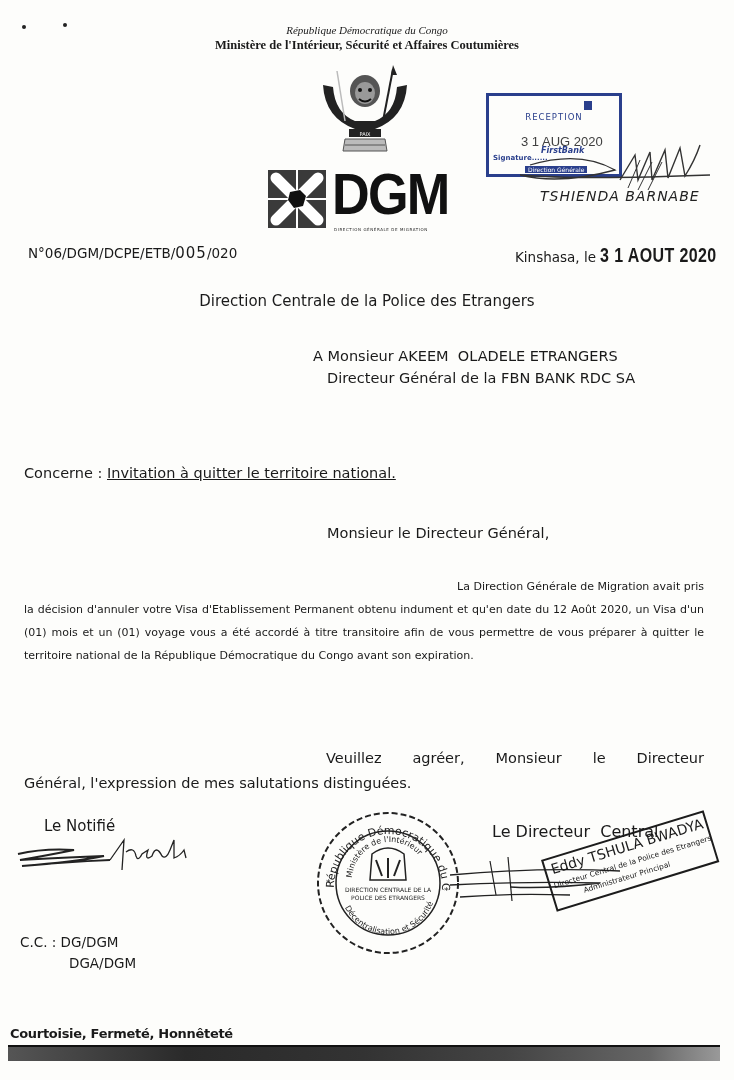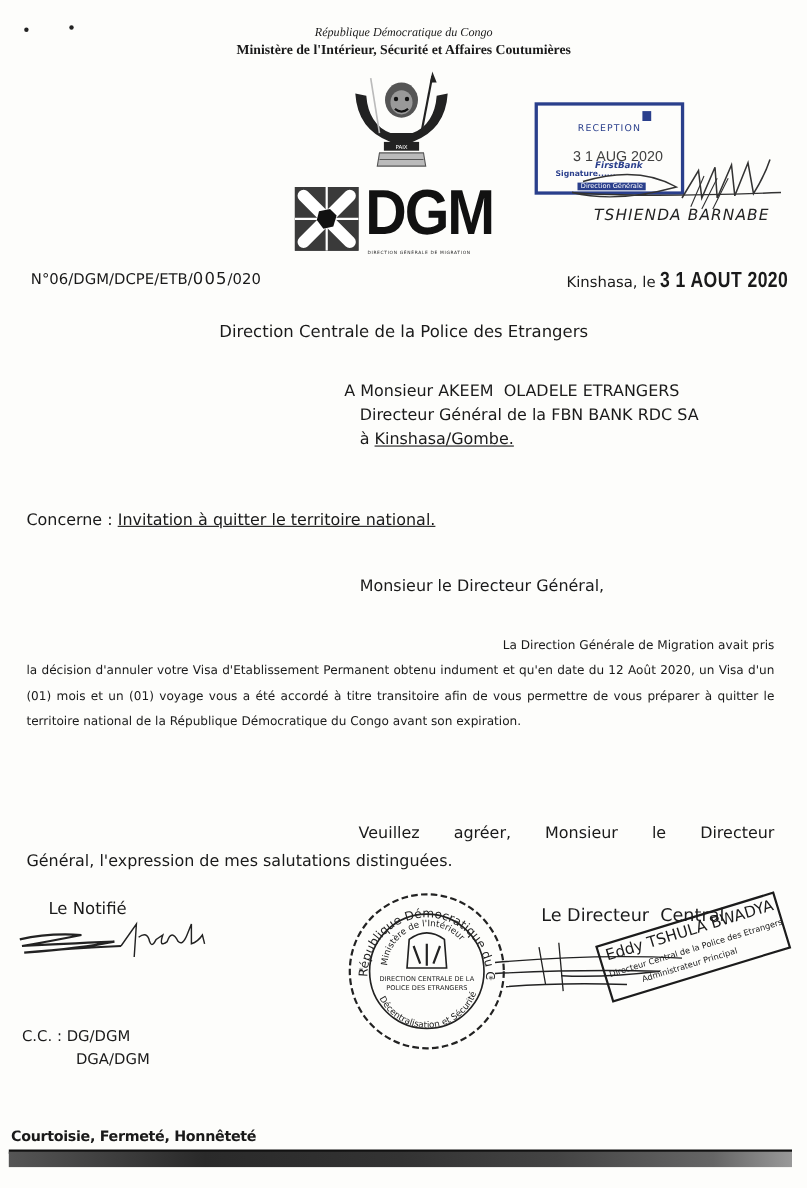--- a/index.html
+++ b/index.html
@@ -24,21 +24,21 @@
   .dgm-letters { position: absolute; left: 64px; top: -6px; font-family: "Liberation Sans", sans-serif;
     font-weight: bold; font-size: 58px; letter-spacing: -2px; color: #111; transform: scaleX(0.9); transform-origin: left; line-height: 60px;}
   .dgm-sub { position: absolute; left: 66px; top: 57px; font-size: 4px; letter-spacing: 0.6px; color: #222; white-space: nowrap; }
 
   
   .rstamp { left: 486px; top: 93px; width: 136px; height: 84px; border: 3px solid #2a3f8c; box-sizing: border-box; color: #2a3f8c; }
   .rs-brand { position: absolute; left: 52px; top: 6px; font-size: 8px; font-style: italic; font-weight: bold; margin-top: 44px; }
   .rs-brand-box { position: absolute; left: 95px; top: 5px; width: 8px; height: 9px; background: #2a3f8c; }
   .rs-title { position: absolute; left: 0; width: 130px; top: 16px; text-align: center; font-size: 8.5px; letter-spacing: 1px; }
   .rs-date { position: absolute; left: 32px; top: 38px; font-size: 13px; color: #404040; font-family: "Liberation Sans Narrow", "Liberation Sans", sans-serif; }
-  .rs-sig { position: absolute; left: 16px; top: 58px; font-size: 7px; font-weight: bold; }
+  .rs-sig { position: absolute; left: 4px; top: 58px; font-size: 7px; font-weight: bold; }
   .rs-dir { position: absolute; left: 36px; top: 70px; font-size: 6px; background: #2a3f8c; color: #fff; padding: 0 3px; }
   .sig-over { left: 520px; top: 140px; width: 210px; height: 60px; }
   .hand-name { left: 540px; top: 188px; font-family: "DejaVu Sans", sans-serif; font-style: italic; font-size: 14px; letter-spacing: 1px; color: #222; white-space: nowrap; }
 
   .ref { left: 28px; top: 244px; font-size: 13.5px; }
   .ref .hand { font-size: 15px; letter-spacing: 1px; }
   .place { left: 515px; top: 244px; font-size: 13.5px; white-space: nowrap; }
   .place .stampdate { font-family: "Liberation Sans", sans-serif; font-size: 20px; font-weight: bold; transform: scaleX(0.8); display: inline-block; transform-origin: left; letter-spacing: 0.5px; }
 
   .dept { left: 0; width: 734px; top: 292px; text-align: center; font-size: 15px; }
@@ -136,21 +136,20 @@
 </div>
 <div class="abs place">
   <span>Kinshasa, le </span><span class="stampdate">3 1 AOUT 2020</span>
 </div>
 
 <div class="abs dept">Direction Centrale de la Police des Etrangers</div>
 
 <div class="abs addr">
   <div class="l1" style="white-space:pre;">A Monsieur AKEEM  OLADELE ETRANGERS</div>
   <div class="l2">Directeur Général de la FBN BANK RDC SA</div>
-  <div class="l3"><span>à </span><span class="u">Kinshasa/Gombe.</span></div>
 </div>
 
 <div class="abs concern">
   <span>Concerne : </span><span class="u">Invitation à quitter le territoire national.</span>
 </div>
 
 <div class="abs salut">Monsieur le Directeur Général,</div>
 
 <div class="abs body-p">
   <span class="first">La Direction Générale de Migration avait pris</span><span>la décision d'annuler votre Visa d'Etablissement Permanent obtenu indument et qu'en date du 12 Août 2020, un Visa d'un (01) mois et un (01) voyage vous a été accordé à titre transitoire afin de vous permettre de vous préparer à quitter le territoire national de la République Démocratique du Congo avant son expiration.</span>

